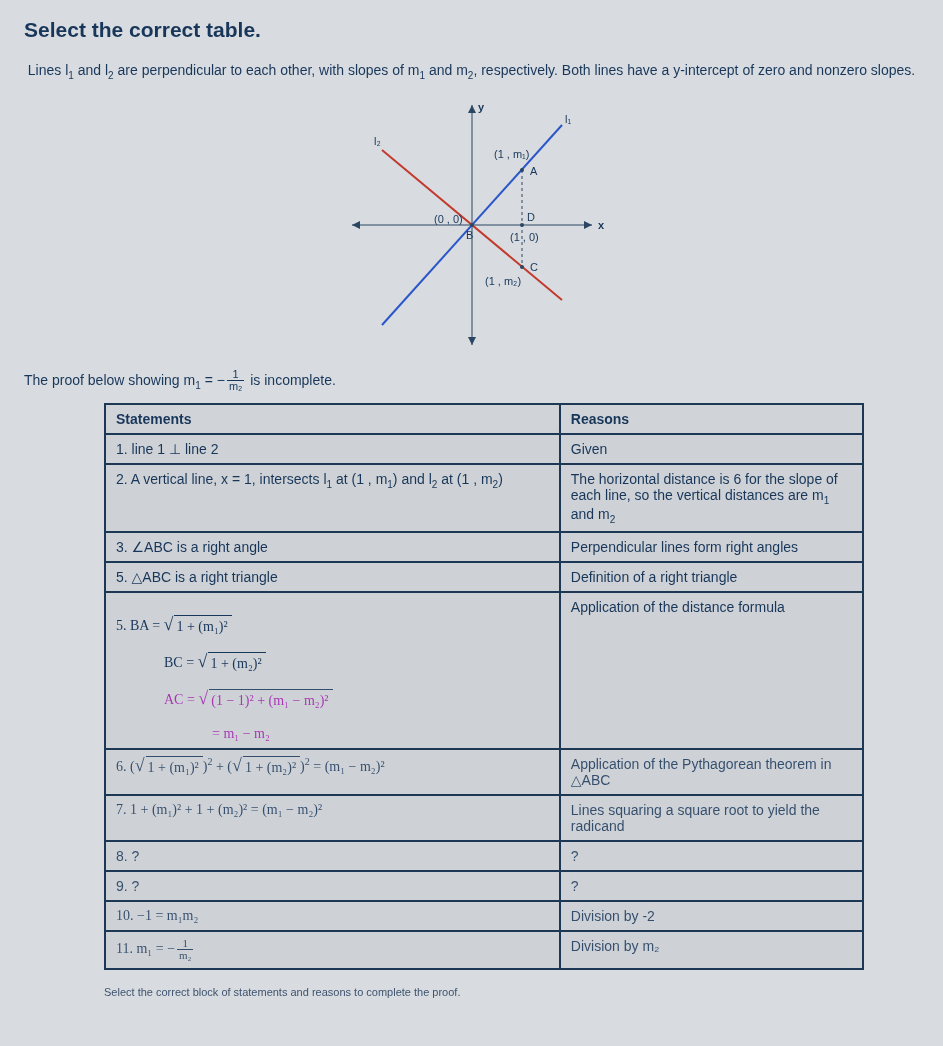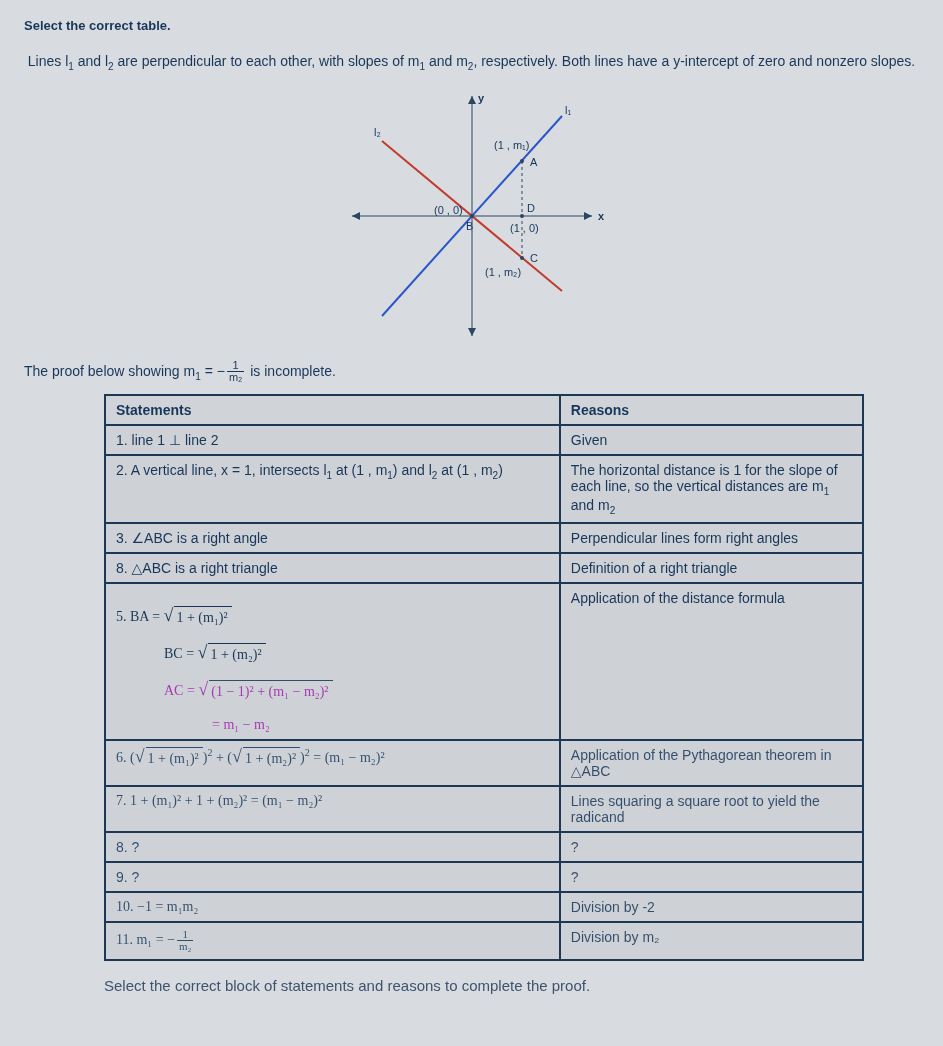--- a/index.html
+++ b/index.html
@@ -7,21 +7,21 @@
     margin: 0;
     padding: 18px 24px;
     font-family: Arial, sans-serif;
     background: #d8dce0;
     color: #18365a;
     width: 943px;
     font-size: 14px;
   }
   .bold-title {
     font-weight: bold;
-    font-size: 13px;
+    font-size: 21px;
     margin-bottom: 18px;
   }
   .intro {
     font-size: 14px;
     line-height: 1.55;
     margin-bottom: 12px;
     text-align: center;
   }
   .figure-wrap {
     display: flex;
@@ -94,21 +94,21 @@
   }
   .sup { font-size: 10px; vertical-align: super; }
   .sub { font-size: 10px; vertical-align: sub; }
   .indent-row { display: block; margin-left: 48px; margin-top: 6px; }
   .row-line { display:block; margin-top:16px;}
   .faded { color: #a21caf; opacity: 0.85; }
 
   .footer-instr {
     margin-top: 16px;
     margin-left: 80px;
-    font-size: 15px;
+    font-size: 11px;
     color: #3d536e;
   }
 </style>
 </head>
 <body>
 
 <div class="bold-title">Select the correct table.</div>
 
 <div class="intro">
   <span>Lines l</span><span class="sub">1</span><span> and l</span><span class="sub">2</span><span> are perpendicular to each other, with slopes of m</span><span class="sub">1</span><span> and m</span><span class="sub">2</span><span>, respectively. Both lines have a y-intercept of zero and nonzero slopes.</span>
@@ -166,31 +166,31 @@
   <tr>
     <td>1. line 1 ⊥ line 2</td>
     <td>Given</td>
   </tr>
 
   <tr>
     <td>
       <span>2. A vertical line, x = 1, intersects l</span><span class="sub">1</span><span> at (1 , m</span><span class="sub">1</span><span>) and l</span><span class="sub">2</span><span> at (1 , m</span><span class="sub">2</span><span>)</span>
     </td>
     <td>
-      <span>The horizontal distance is 1 for the slope of each line, so the vertical distances are m</span><span class="sub">1</span><span> and m</span><span class="sub">2</span>
+      <span>The horizontal distance is 6 for the slope of each line, so the vertical distances are m</span><span class="sub">1</span><span> and m</span><span class="sub">2</span>
     </td>
   </tr>
 
   <tr>
     <td>3. ∠ABC is a right angle</td>
     <td>Perpendicular lines form right angles</td>
   </tr>
 
   <tr>
-    <td>8. △ABC is a right triangle</td>
+    <td>5. △ABC is a right triangle</td>
     <td>Definition of a right triangle</td>
   </tr>
 
   <tr>
     <td class="math">
       <span class="row-line">
         <span>5. BA   =   </span>
         <span class="sqrt">
               <span class="rad">√</span>
               <span class="body">1 + (m₁)²</span>

